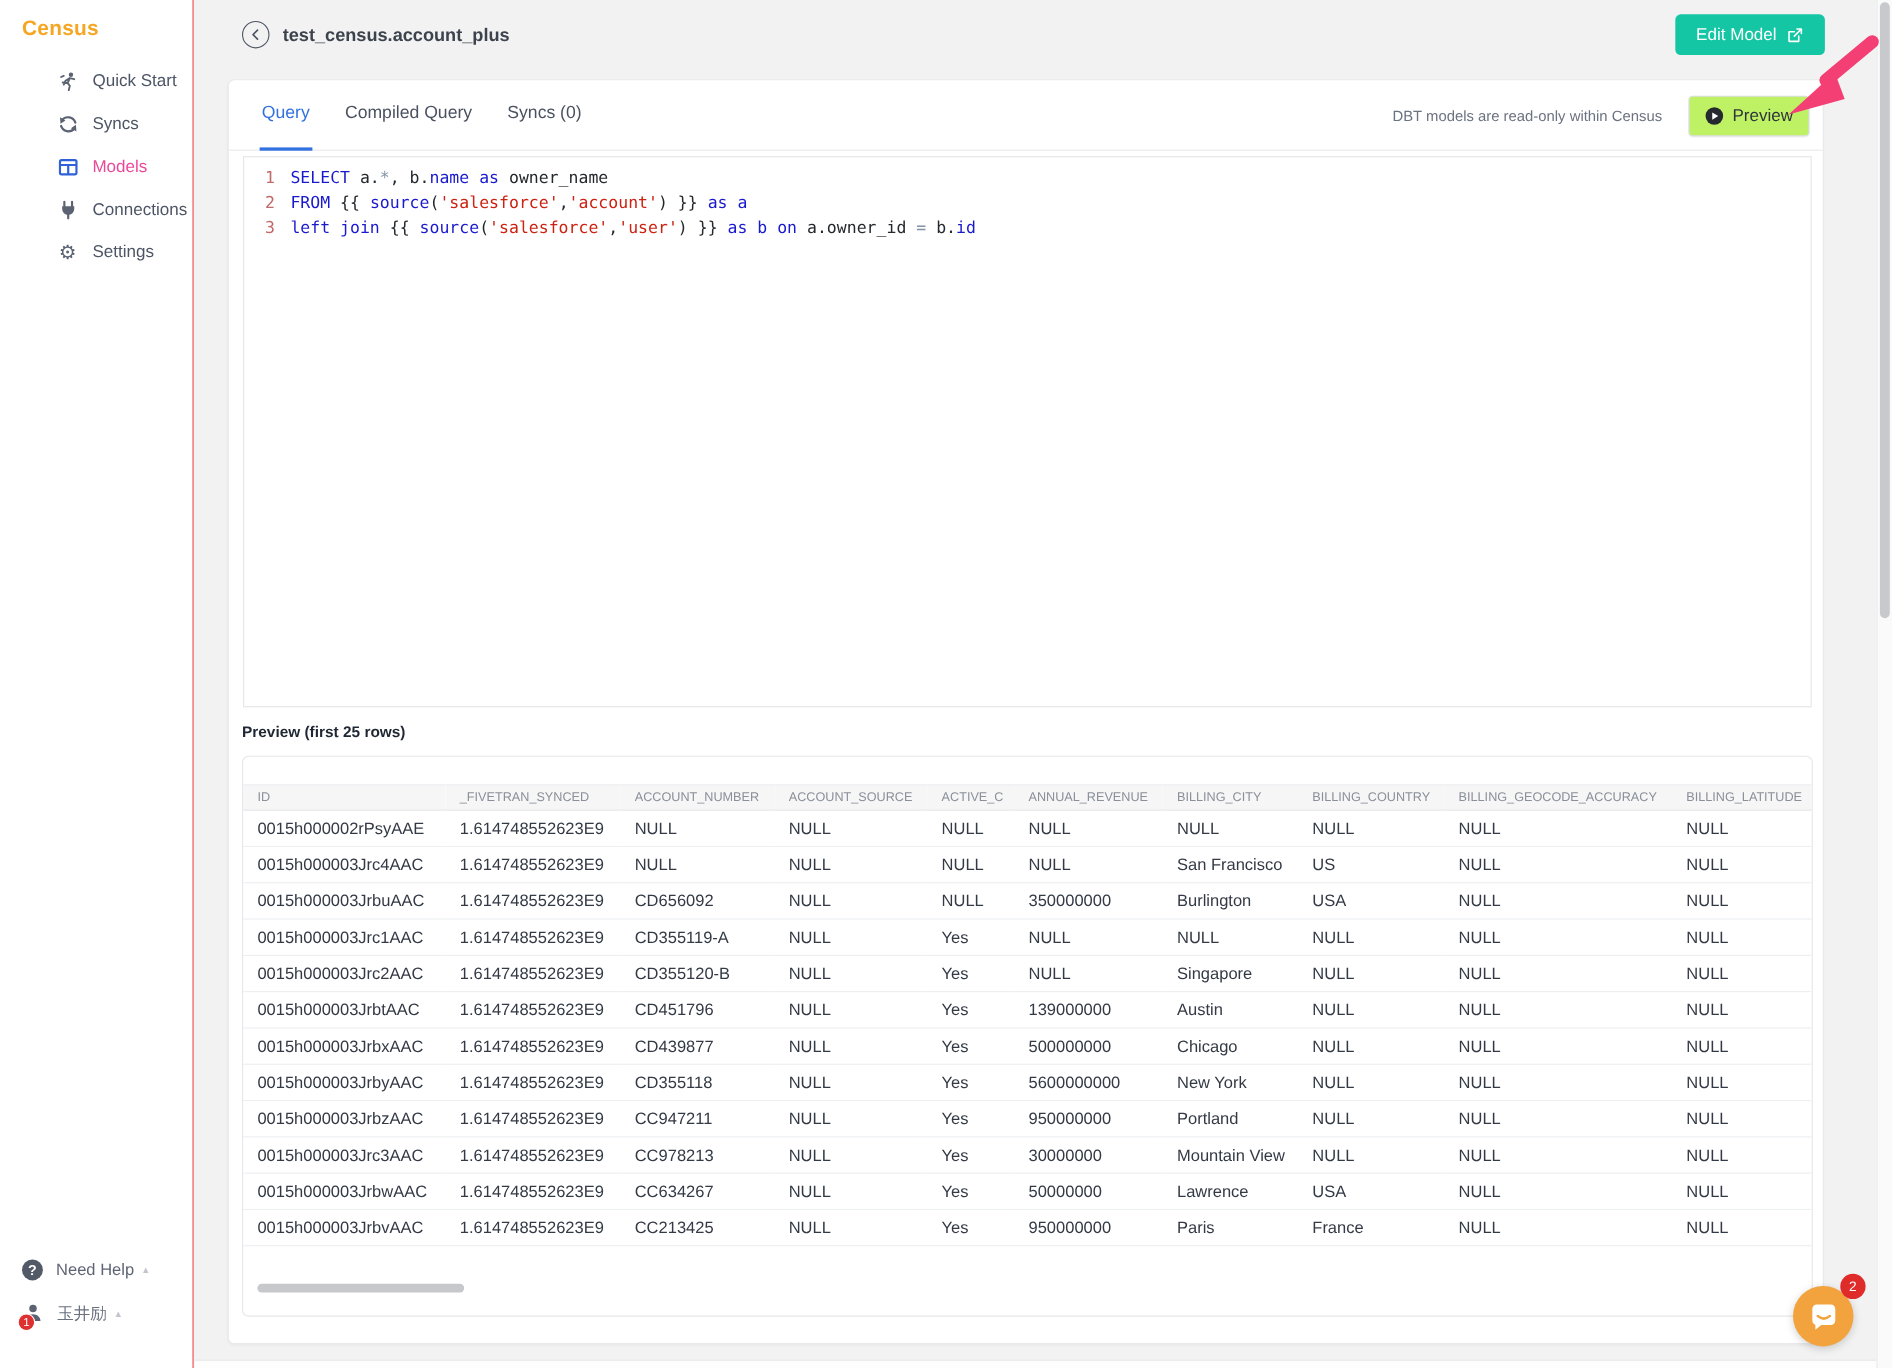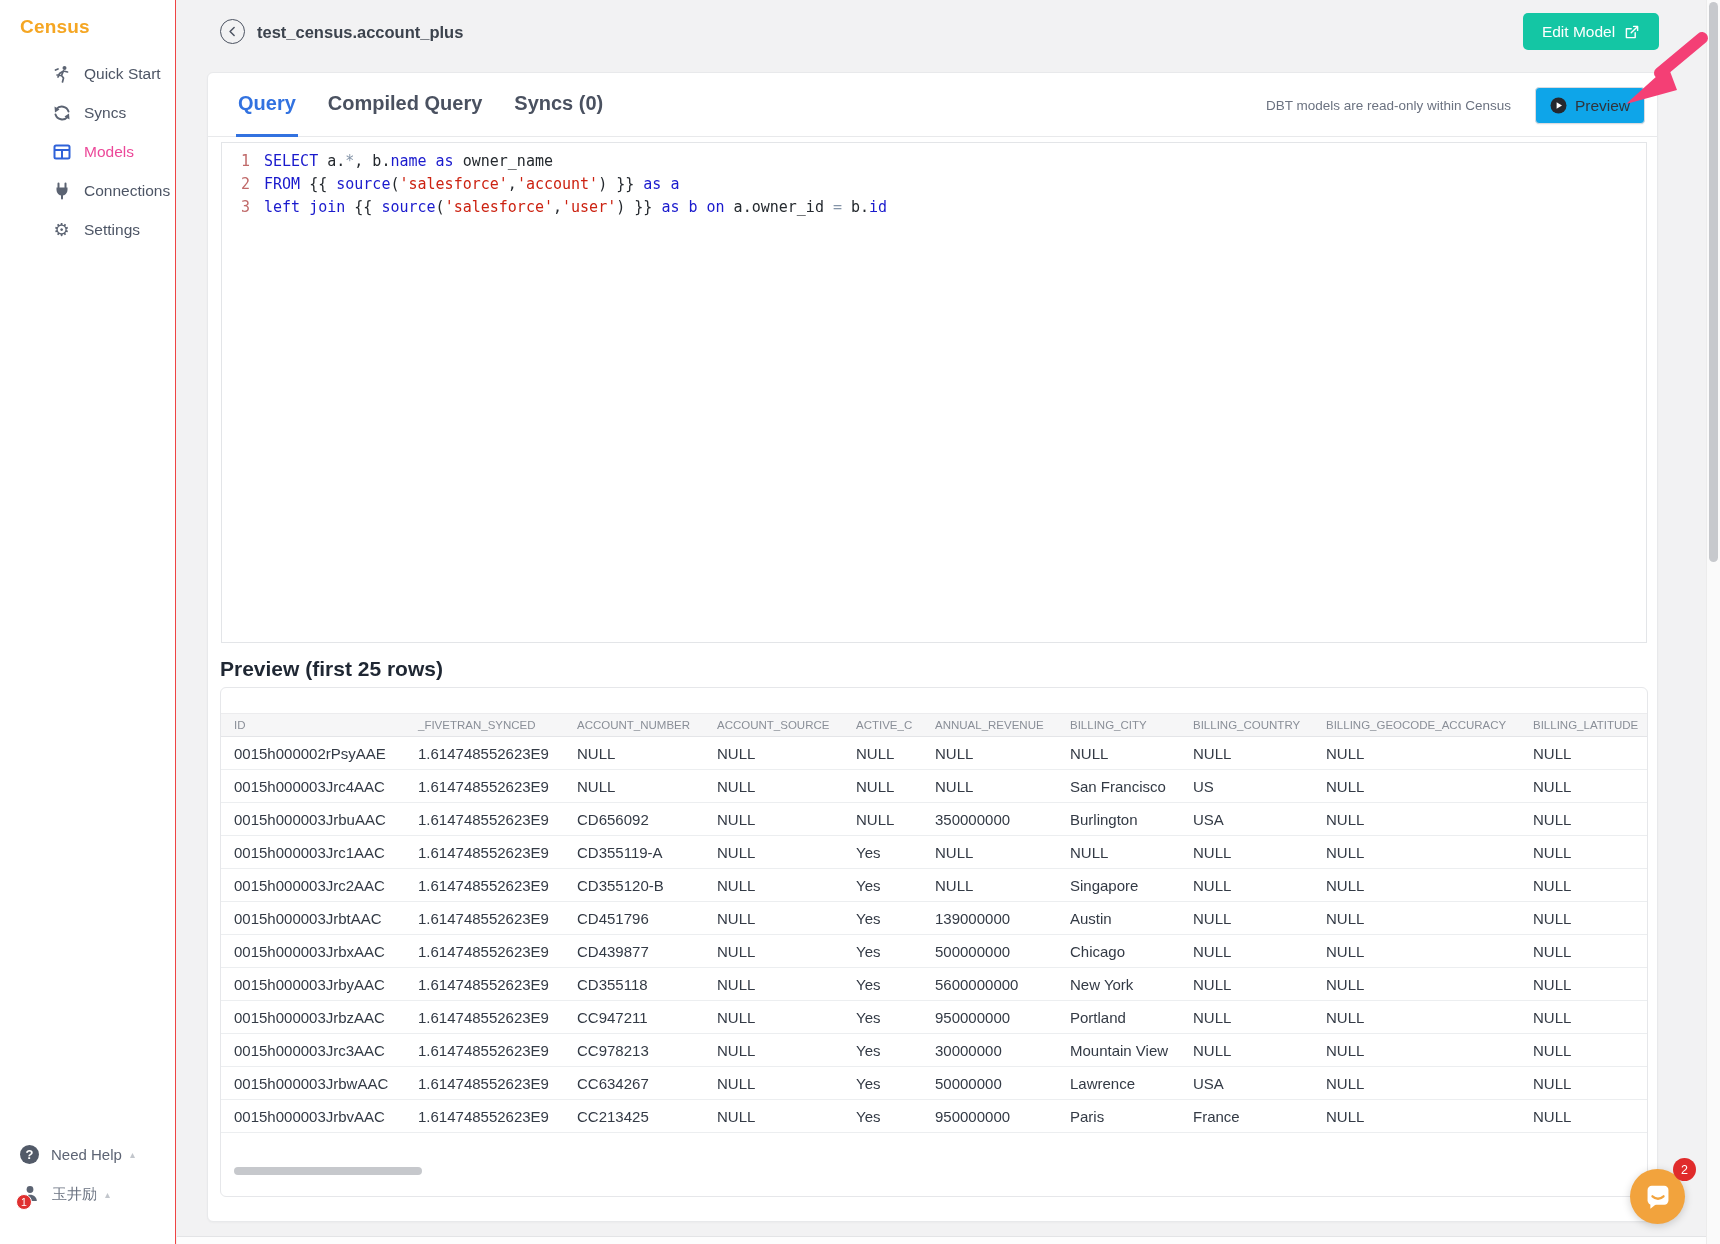--- a/index.html
+++ b/index.html
@@ -23,36 +23,36 @@
   .user-badge { position:absolute; left:-4px; bottom:-6px; width:16px; height:16px; border-radius:50%; background:#df3030; color:#fff; font-size:10.5px; display:flex; align-items:center; justify-content:center; border:1.5px solid #fff; }
 
   
   .back-btn { position:absolute; left:220px; top:19px; width:25px; height:25px; border:1.5px solid #4c5361; border-radius:50%; display:flex; align-items:center; justify-content:center; color:#4c5361; cursor:pointer; background:transparent; }
   .page-title { position:absolute; left:257px; top:23px; font-size:16.5px; color:#3c434d;font-weight:bold; }
   .edit-btn { position:absolute; left:1523px; top:13px; width:136px; height:37px; background:#14c6a4; border:none; border-radius:5px; color:#fff; font-size:15.5px; display:flex; align-items:center; justify-content:center; gap:9px; cursor:pointer; font-family:"Liberation Sans",sans-serif; }
 
   
   .card { position:absolute; left:207px; top:72px; width:1451px; height:1150px; background:#fff; border:1px solid #e8e9eb; border-radius:6px; box-shadow:0 1px 2px rgba(0,0,0,.03); }
   .tabbar { position:absolute; left:0; top:0; width:100%; height:64px; border-bottom:1px solid #e8e9eb; display:flex; align-items:center; }
-  .tab { margin-left:28px; font-size:20px; color:#4a5160; height:64px; display:flex; align-items:center; cursor:pointer; border-bottom:3px solid transparent; padding:0 2px;font-weight:bold; }
+  .tab { margin-left:28px; font-size:16px; color:#4a5160; height:64px; display:flex; align-items:center; cursor:pointer; border-bottom:3px solid transparent; padding:0 2px; }
   .tab.active { color:#3272e0; border-bottom-color:#3272e0; }
   .dbt-note { position:absolute; right:146px; top:0; height:64px; display:flex; align-items:center; font-size:13.5px; color:#6b7280; }
-  .preview-btn { position:absolute; right:12px; top:14px; width:110px; height:37px; background:#0ea5e9; border:1px solid #d9dbe0; border-radius:4px; display:flex; align-items:center; justify-content:center; gap:8px; font-size:15.5px; color:#30343c; cursor:pointer; box-shadow:0 1px 1px rgba(0,0,0,.04); font-family:"Liberation Sans",sans-serif; }
+  .preview-btn { position:absolute; right:12px; top:14px; width:110px; height:37px; background:#bef264; border:1px solid #d9dbe0; border-radius:4px; display:flex; align-items:center; justify-content:center; gap:8px; font-size:15.5px; color:#30343c; cursor:pointer; box-shadow:0 1px 1px rgba(0,0,0,.04); font-family:"Liberation Sans",sans-serif; }
 
   
   .editor { position:absolute; left:13px; top:69px; width:1426px; height:501px; border:1px solid #e3e5e8; background:#fff; font-family:"DejaVu Sans Mono","Liberation Mono",monospace; font-size:15px; line-height:23px; padding-top:7px; overflow:hidden; }
   .code-line { display:flex; }
   .code-line .ln { width:42px; text-align:right; padding-right:14px; color:#c06a6a; flex:0 0 42px; user-select:none; }
   .tok-k { color:#1a1acd; }
   .tok-s { color:#cc2211; }
   .tok-p { color:#24292e; }
   .tok-o { color:#8494a8; }
 
   
-  .preview-heading { position:absolute; left:220px; top:657px; font-size:21px; font-weight:bold; color:#1f2733;text-align:center; }
+  .preview-heading { position:absolute; left:220px; top:657px; font-size:14px; font-weight:bold; color:#1f2733;text-align:center; }
   .table-card { position:absolute; left:220px; top:687px; width:1428px; height:510px; background:#fff; border:1px solid #e6e7ea; border-radius:6px; overflow:hidden; }
   table.preview { border-collapse:collapse; table-layout:fixed; width:1426px; margin-top:25px; }
   table.preview th { height:23px; background:#f6f6f7; color:#8a8f98; font-size:11.5px; font-weight:normal; text-align:left; padding:0 0 0 13px; white-space:nowrap; overflow:hidden; border-top:1px solid #ececee; border-bottom:1px solid #e4e5e8; }
   table.preview td { height:33px; font-size:15px; color:#333a45; padding:0 0 0 13px; white-space:nowrap; overflow:hidden; border-bottom:1px solid #eceef0; }
   table.preview col:nth-child(1){width:184px} table.preview col:nth-child(2){width:159px}
   table.preview col:nth-child(3){width:140px} table.preview col:nth-child(4){width:139px}
   table.preview col:nth-child(5){width:79px}  table.preview col:nth-child(6){width:135px}
   table.preview col:nth-child(7){width:123px} table.preview col:nth-child(8){width:133px}
   table.preview col:nth-child(9){width:207px} table.preview col:nth-child(10){width:127px}
   .h-scrollbar { position:absolute; left:13px; bottom:21px; width:188px; height:8px; border-radius:4px; background:#c6c8cc; }

